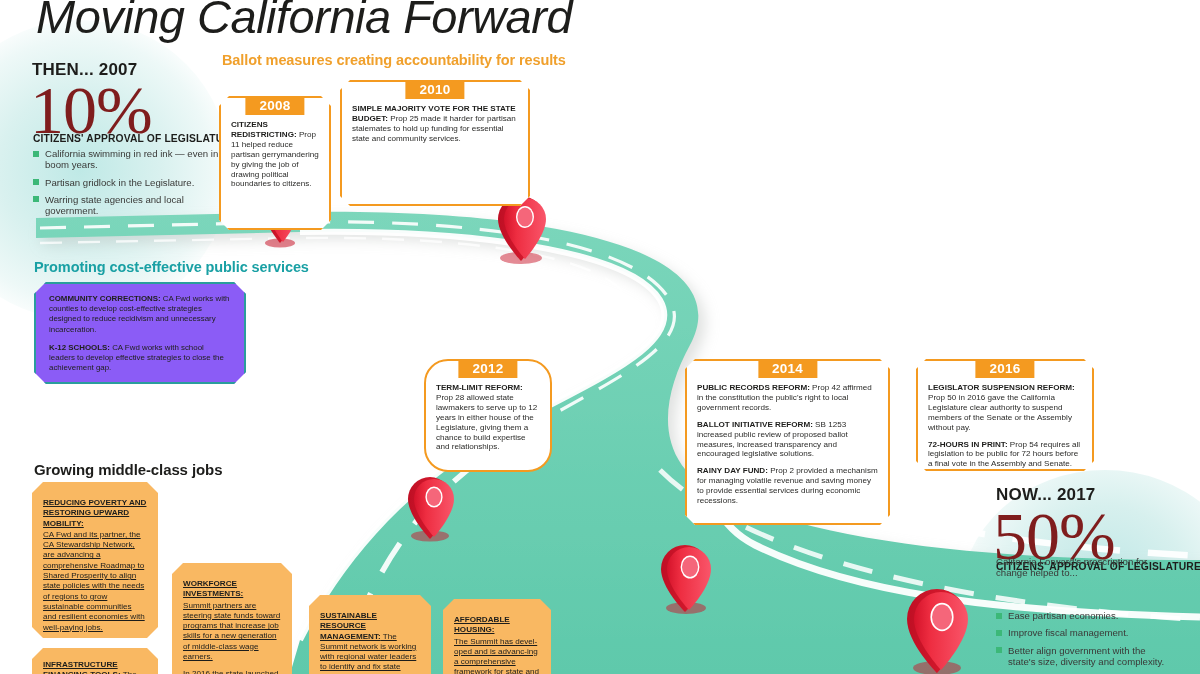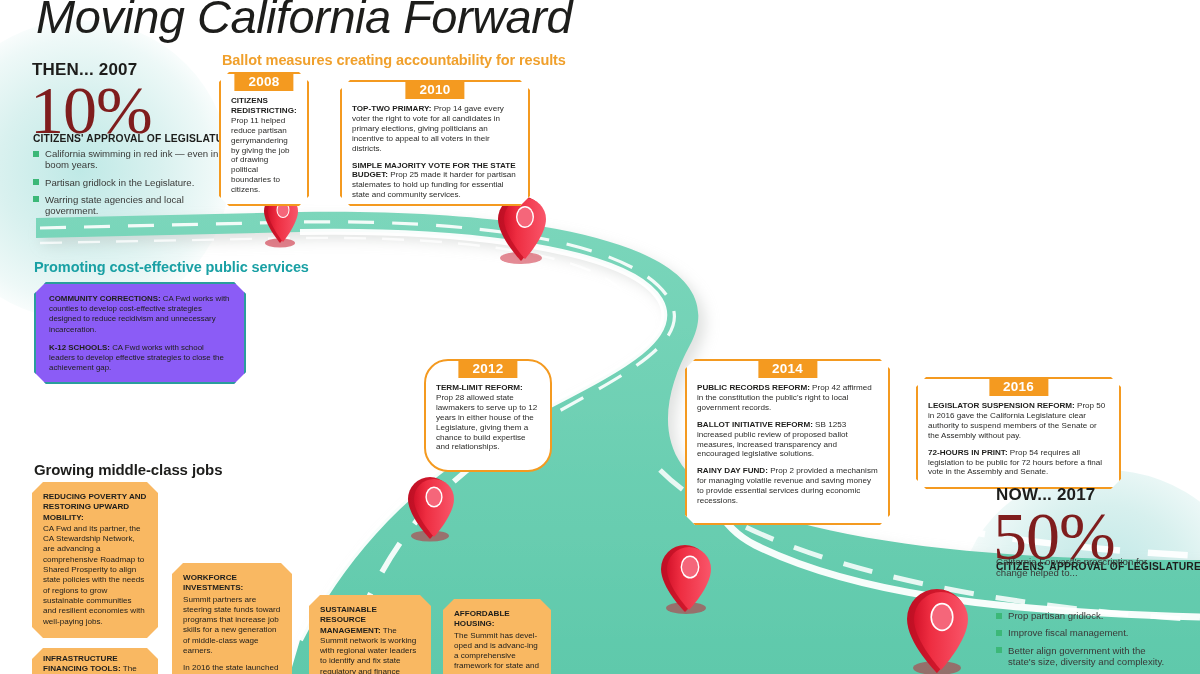--- a/index.html
+++ b/index.html
@@ -84,21 +84,21 @@
   .tbody p:last-child{margin-bottom:0;}
   .tbody b{font-weight:bold;}
 
   
   .jcard{
     position:absolute;background:#f9b862;box-sizing:border-box;overflow:hidden;
     clip-path:polygon(11px 0, calc(100% - 11px) 0, 100% 11px, 100% calc(100% - 11px),
                       calc(100% - 11px) 100%, 11px 100%, 0 calc(100% - 11px), 0 11px);
   }
   .jbody{padding:10px 11px;font-size:8.1px;line-height:10.3px;color:#1d1d1b;}
-  .jbody p{margin:0 0 7px;}
+  .jbody p{margin:6px 0 7px;text-decoration:underline;}
   .jbody p:last-child{margin-bottom:0;}
   .jbody b{font-weight:bold;}
 </style>
 </head>
 <body>
 
 <div id="stage">
 
   <div class="glow glow-left"></div>
   <div class="glow glow-right"></div>
@@ -199,31 +199,30 @@
   <div class="blist" style="left:33px;top:148px;">
     <div class="bi">California swimming in red ink — even in boom years.</div>
     <div class="bi">Partisan gridlock in the Legislature.</div>
     <div class="bi">Warring state agencies and local government.</div>
   </div>
 
   <div class="sec-head sec-orange" style="left:222px;top:52px;">Ballot measures creating accountability for results</div>
   <div class="sec-head sec-teal" style="left:34px;top:259px;">Promoting cost-effective public services</div>
   <div class="sec-head sec-dark" style="left:34px;top:461px;font-size:15px;">Growing middle-class jobs</div>
 
-  <div class="ycard clip" style="left:219px;top:72px;width:90px;height:134px;">
+  <div class="ycard clip" style="left:219px;top:96px;width:112px;height:134px;">
     <div class="ytab">2008</div>
     <div class="ybody" style="padding-top:22px;">
       <p><b>CITIZENS REDISTRICTING:</b><span> Prop 11 helped reduce partisan gerrymandering by giving the job of drawing political boundaries to citizens.</span></p>
     </div>
   </div>
 
   <div class="ycard clip" style="left:340px;top:80px;width:190px;height:126px;">
     <div class="ytab">2010</div>
     <div class="ybody" style="padding-top:22px;">
-      <p><b>TOP-TWO PRIMARY:</b><span> Prop 14 gave every voter the right to vote for all candidates in primary elections, giving politicians an incentive to appeal to all voters in their districts.</span></p>
       <p><b>SIMPLE MAJORITY VOTE FOR THE STATE BUDGET:</b><span> Prop 25 made it harder for partisan stalemates to hold up funding for essential state and community services.</span></p>
     </div>
   </div>
 
   <div class="tcard" style="left:34px;top:282px;width:212px;height:102px;">
     <div class="tbody">
       <p><b>COMMUNITY CORRECTIONS:</b><span> CA Fwd works with counties to develop cost-effective strategies designed to reduce recidivism and unnecessary incarceration.</span></p>
       <p><b>K-12 SCHOOLS:</b><span> CA Fwd works with school leaders to develop effective strategies to close the achievement gap.</span></p>
     </div>
   </div>
@@ -237,34 +236,34 @@
 
   <div class="ycard clip" style="left:685px;top:359px;width:205px;height:166px;">
     <div class="ytab">2014</div>
     <div class="ybody" style="padding-top:22px;">
       <p><b>PUBLIC RECORDS REFORM:</b><span> Prop 42 affirmed in the constitution the public's right to local government records.</span></p>
       <p><b>BALLOT INITIATIVE REFORM:</b><span> SB 1253 increased public review of proposed ballot measures, increased transparency and encouraged legislative solutions.</span></p>
       <p><b>RAINY DAY FUND:</b><span> Prop 2 provided a mechanism for managing volatile revenue and saving money to provide essential services during economic recessions.</span></p>
     </div>
   </div>
 
-  <div class="ycard clip" style="left:916px;top:377px;width:205px;height:112px;">
+  <div class="ycard clip" style="left:916px;top:359px;width:178px;height:112px;">
     <div class="ytab">2016</div>
     <div class="ybody" style="padding-top:22px;">
       <p><b>LEGISLATOR SUSPENSION REFORM:</b><span> Prop 50 in 2016 gave the California Legislature clear authority to suspend members of the Senate or the Assembly without pay.</span></p>
       <p><b>72-HOURS IN PRINT:</b><span> Prop 54 requires all legislation to be public for 72 hours before a final vote in the Assembly and Senate.</span></p>
     </div>
   </div>
 
   <div class="stat-head" style="left:996px;top:485px;">NOW... 2017</div>
   <div class="stat-big" style="left:993px;top:505px;">50%</div>
   <div class="stat-sub" style="left:996px;top:561px;">CITIZENS' APPROVAL OF LEGISLATURE</div>
   <div class="stat-note" style="left:996px;top:556px;">California Forward's prescription for change helped to...</div>
   <div class="blist" style="left:996px;top:610px;width:178px;">
-    <div class="bi">Prop partisan gridlock.</div>
+    <div class="bi">Ease partisan economies.</div>
     <div class="bi">Improve fiscal management.</div>
     <div class="bi">Better align government with the state's size, diversity and complexity.</div>
   </div>
 
   <div class="jcard" style="left:32px;top:482px;width:126px;height:156px;">
     <div class="jbody">
       <p><b>REDUCING POVERTY AND RESTORING UPWARD MOBILITY:</b></p>
       <p style="margin-top:-6px;">CA Fwd and its partner, the CA Stewardship Network, are advancing a comprehensive Roadmap to Shared Prosperity to align state policies with the needs of regions to grow sustainable communities and resilient economies with well-paying jobs.</p>
     </div>
   </div>

